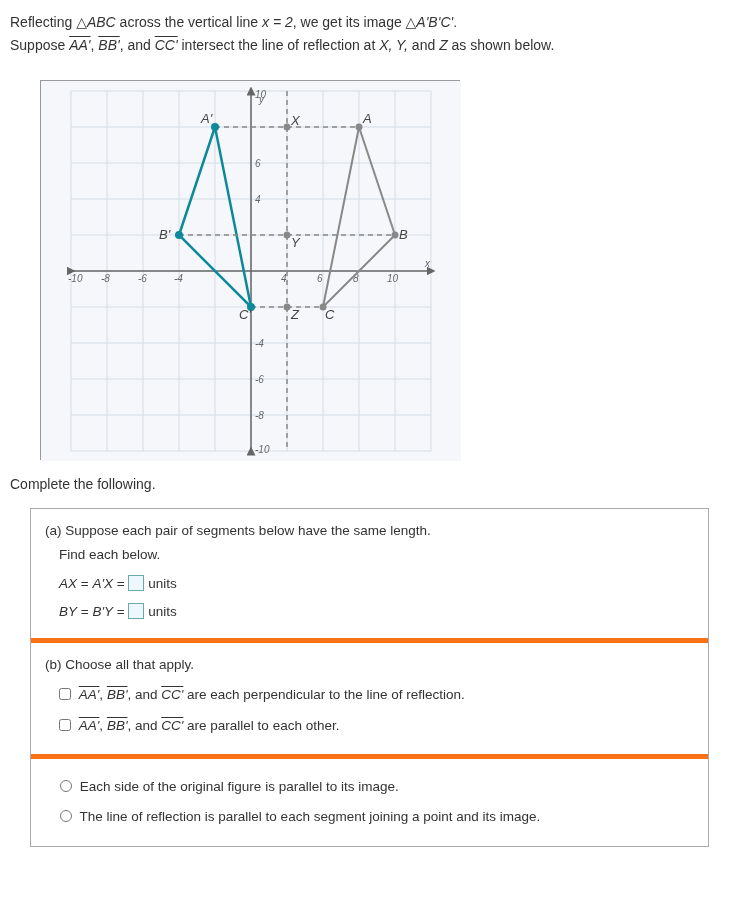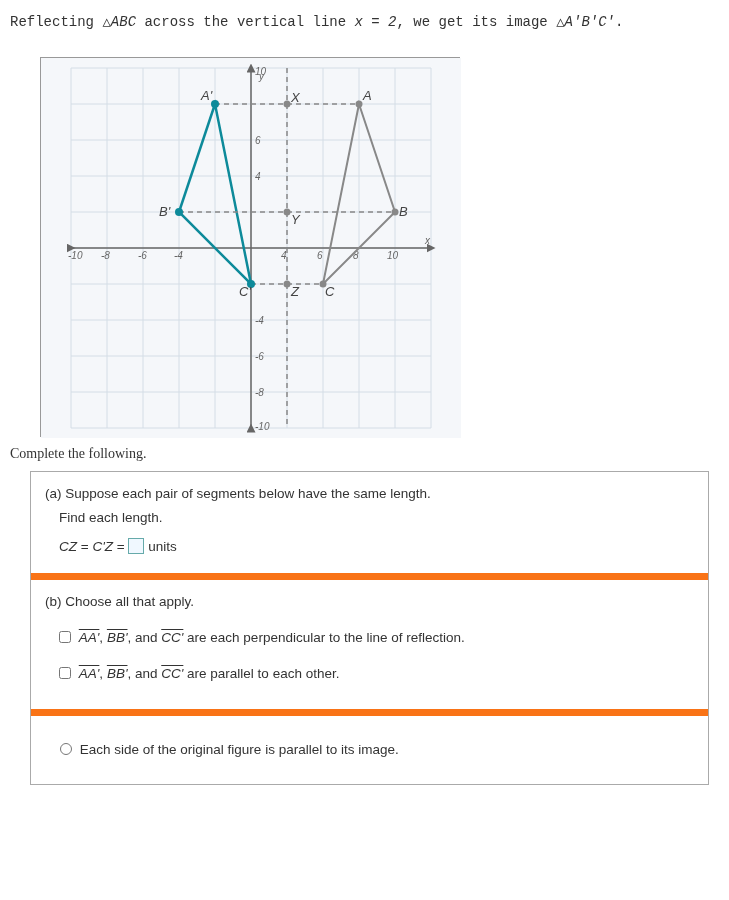--- a/index.html
+++ b/index.html
@@ -5,42 +5,45 @@
     * { box-sizing: border-box; }
     body {
       font-family: Arial, sans-serif;
       font-size: 14px;
       color: #333;
       margin: 0;
       padding: 10px;
       background: #fff;
       width: 729px;
     }
-    .intro { margin-bottom: 24px; line-height: 1.5; font-family: Liberation Mono, monospace; }
+    .intro { margin-bottom: 24px; line-height: 1.5; }
     .intro p { margin: 2px 0; }
     .overline { text-decoration: overline; }
     .it { font-style: italic; }
     .graph-wrap { margin: 8px 0 8px 30px; border: 1px solid #999; width: 420px; height: 380px; }
     .graph-wrap svg { display: block; }
-    .complete { margin: 9px 0; font-family: Liberation Serif, serif; }
+    .complete { margin: 16px 0; }
     .qbox { border: 1px solid #aaa; margin: 0 10px 0 20px; }
-    .part { border-bottom: 7px solid #f97316; padding: 10px 14px; font-size: 13.5px; line-height: 1.8; }
+    .part { border-bottom: 5px solid #f97316; padding: 10px 14px; font-size: 13.5px; line-height: 1.8; }
     .part:last-child { border-bottom: none; }
     .eq-row { margin: 4px 0; padding-left: 14px; }
     .inputbox { display:inline-block; width: 16px; height: 16px; border: 1px solid #6aa; background: #f0f8ff; vertical-align: -3px; }
     .checkbox { width: 12px; height: 12px; margin-right: 4px; vertical-align: -1px; }
     .radio { width: 12px; height: 12px; margin-right: 4px; vertical-align: -1px; }
-    .opt-row { margin: 12px 0; padding-left: 10px; }
+    .opt-row { margin: 6px 0; padding-left: 10px; }
   </style>
 </head>
 <body>
 
 <div class="intro">
   <p>
     <span>Reflecting △</span><span class="it">ABC</span><span> across the vertical line </span><span class="it">x = 2</span><span>, we get its image △</span><span class="it">A'B'C'</span><span>.</span>
+  </p>
+  <p>
+    <span>Suppose </span><span class="overline it">AA'</span><span>, </span><span class="overline it">BB'</span><span>, and </span><span class="overline it">CC'</span><span> intersect the line of reflection at </span><span class="it">X, Y,</span><span> and </span><span class="it">Z</span><span> as shown below.</span>
   </p>
 </div>
 
 <div class="graph-wrap">
   <svg width="420" height="380" viewBox="0 0 420 380">
     <defs>
       <marker id="arr" markerWidth="6" markerHeight="6" refX="3" refY="3" orient="auto">
           <path d="M0,0 L6,3 L0,6 z" fill="#666"></path>
         </marker>
     </defs>
@@ -121,37 +124,44 @@
         <text x="250" y="238">Z</text>
     </g>
   </svg>
 </div>
 
 <p class="complete">Complete the following.</p>
 
 <div class="qbox">
   <div class="part">
     <div>(a) Suppose each pair of segments below have the same length.</div>
-    <div style="padding-left:14px">Find each length.</div>
+    <div style="padding-left:14px">Find each below.</div>
     <div class="eq-row">
-      <span class="it">CZ</span><span> = </span><span class="it">C'Z</span><span> = </span><span class="inputbox"></span> <span>units</span>
+      <span class="it">AX</span><span> = </span><span class="it">A'X</span><span> = </span><span class="inputbox"></span> <span>units</span>
+    </div>
+    <div class="eq-row">
+      <span class="it">BY</span><span> = </span><span class="it">B'Y</span><span> = </span><span class="inputbox"></span> <span>units</span>
     </div>
   </div>
 
   <div class="part">
     <div>(b) Choose all that apply.</div>
     <div class="opt-row">
       <input type="checkbox" class="checkbox" style="">
       <span class="overline it">AA'</span><span>, </span><span class="overline it">BB'</span><span>, and </span><span class="overline it">CC'</span><span> are each perpendicular to the line of reflection.</span>
     </div>
     <div class="opt-row">
       <input type="checkbox" class="checkbox" style="">
       <span class="overline it">AA'</span><span>, </span><span class="overline it">BB'</span><span>, and </span><span class="overline it">CC'</span><span> are parallel to each other.</span>
     </div>
   </div>
 
   <div class="part">
     <div class="opt-row">
       <input type="radio" name="c" class="radio" style="">
       <span>Each side of the original figure is parallel to its image.</span>
     </div>
+    <div class="opt-row">
+      <input type="radio" name="c" class="radio" style="">
+      <span>The line of reflection is parallel to each segment joining a point and its image.</span>
+    </div>
   </div>
 </div>
 
 </body></html>

